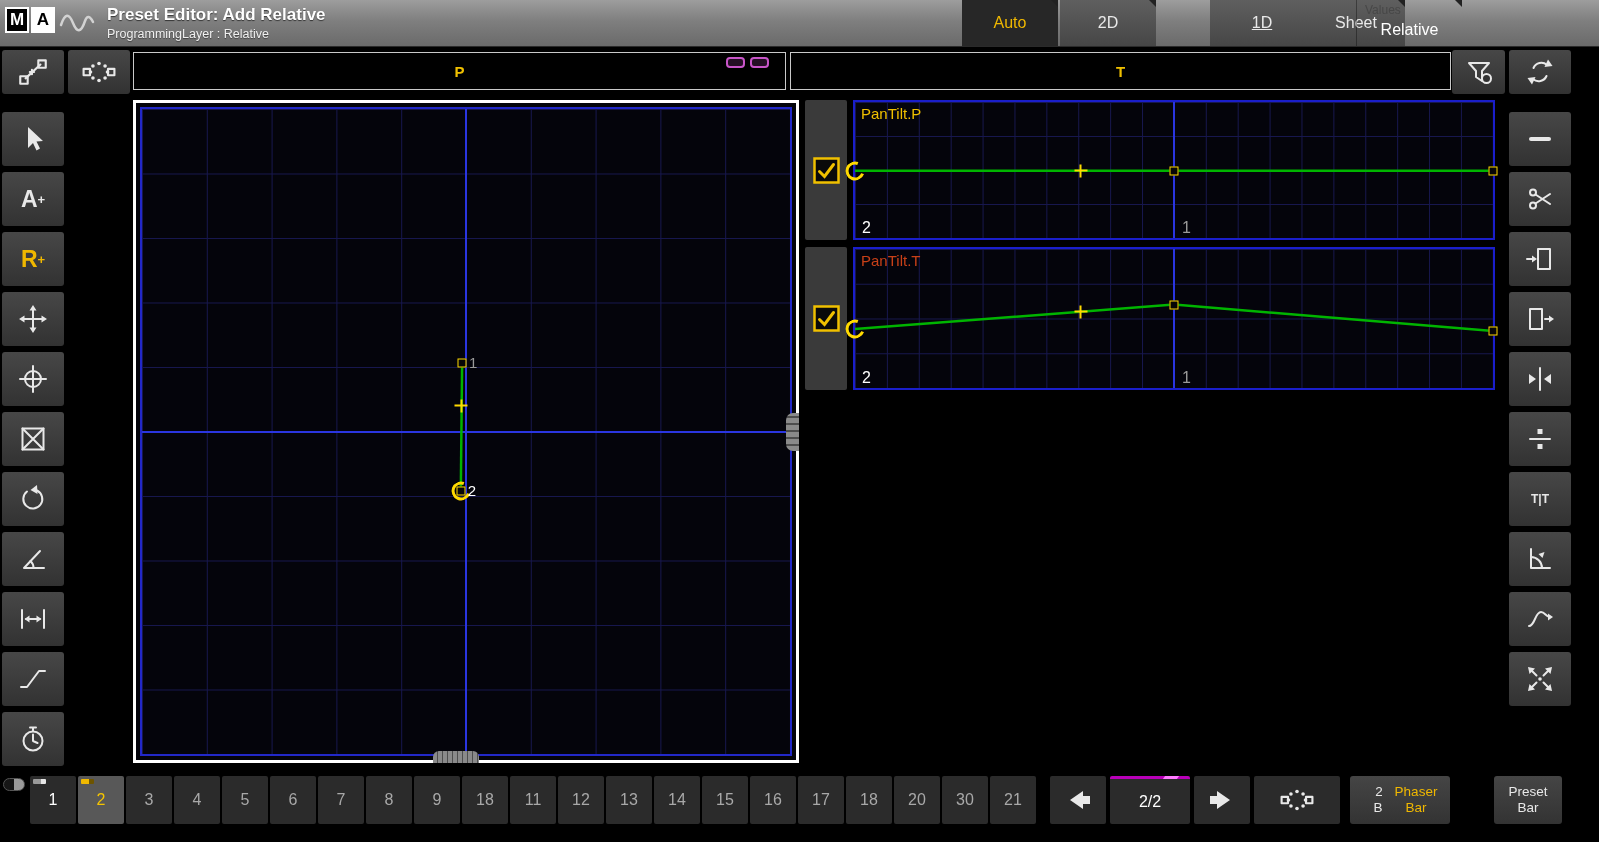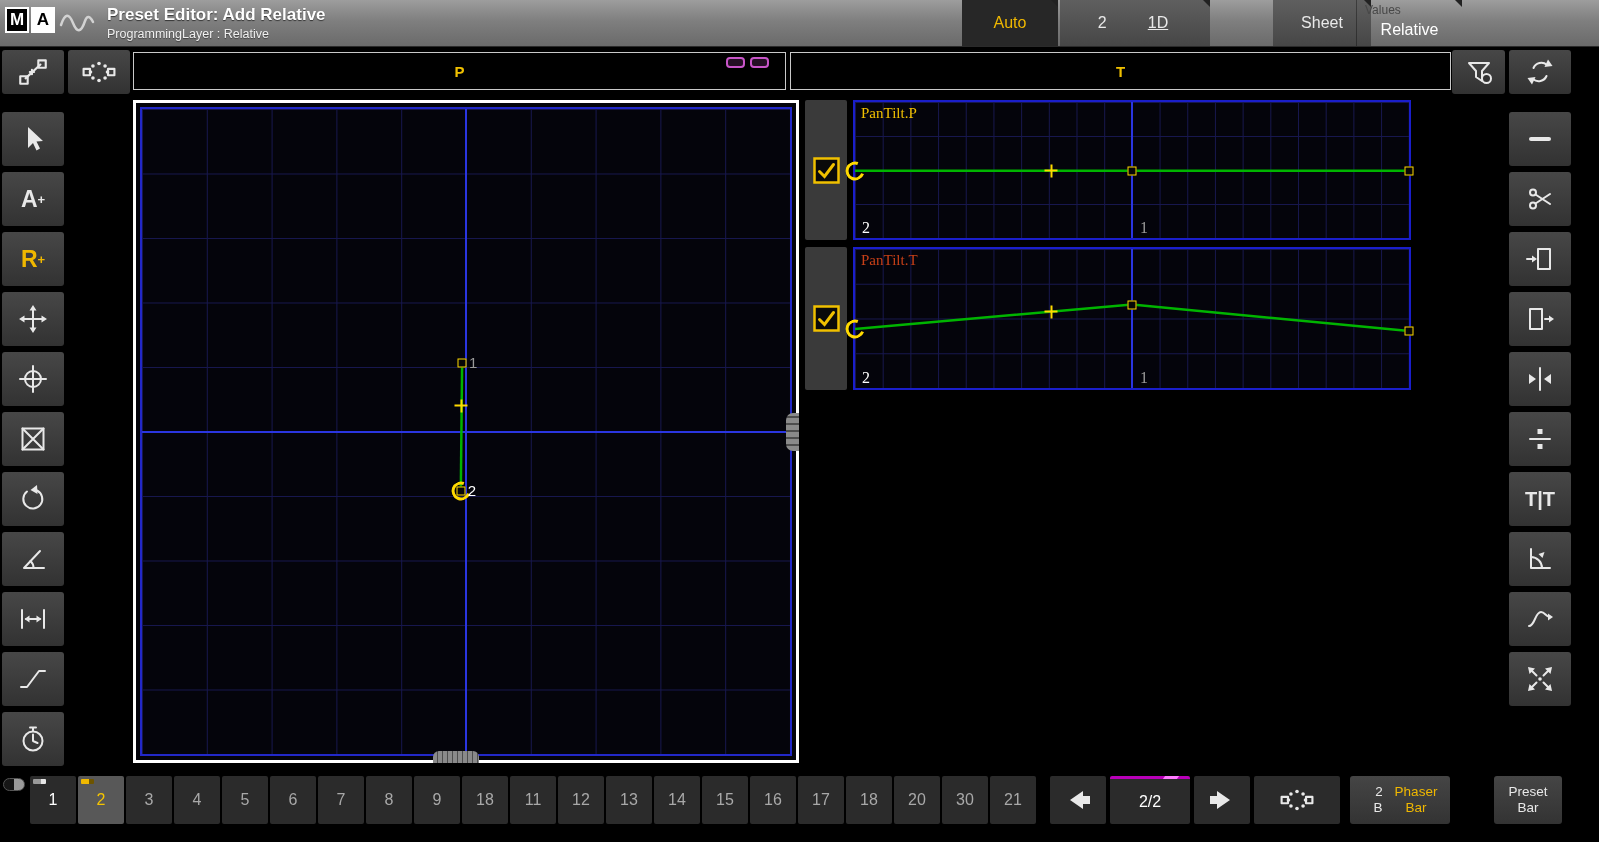--- a/index.html
+++ b/index.html
@@ -77,21 +77,21 @@
     background:#8a8a8a;border-radius:7px 0 0 7px;z-index:7;
     background-image:repeating-linear-gradient(0deg,transparent 0 5px,#4d4d4d 5px 7px);}
   .grip-b{position:absolute;bottom:-3px;left:45%;width:46px;height:12px;background:#8a8a8a;
     border-radius:6px 6px 0 0;z-index:7;
     background-image:repeating-linear-gradient(90deg,transparent 0 4px,#4d4d4d 4px 5px);}
 
   
   .cb-pane{position:absolute;left:805px;width:42px;background:#3a3a3a;border-radius:2px;
     display:flex;align-items:center;justify-content:center;}
   .cb1{top:100px;height:140px;} .cb2{top:247px;height:143px;}
-  .graph{position:absolute;left:853px;width:558px;background:#04040b;border:2px solid #1a1ecb;box-sizing:border-box;font-family:Liberation Serif, serif;}
+  .graph{position:absolute;left:853px;width:642px;background:#04040b;border:2px solid #1a1ecb;box-sizing:border-box;}
   .g1{top:100px;height:140px;} .g2{top:247px;height:143px;}
   .graph .gridlayer{background-size:calc(100%/20) calc(100%/4);}
   .graph-title{position:absolute;left:6px;top:3px;font-size:15px;z-index:6;}
   .glabel{position:absolute;bottom:1px;font-size:16px;z-index:6;}
   .glabel.left{left:7px;color:#fff;}
   .glabel.right{left:calc(50% + 8px);color:#9a9a9a;}
 
   
   .bottombar{position:absolute;left:0;top:773px;width:1599px;height:69px;background:#000;}
   .mini-toggle{position:absolute;left:3px;top:5px;width:22px;height:13px;border-radius:7px;
@@ -130,22 +130,22 @@
       <span class="logo-box logo-a">A</span>
     </div>
     <svg class="wave-icon" width="38" height="30" viewBox="0 0 36 30">
       <path d="M2 17 C6 5,10 5,14 15 C18 25,22 25,26 13 C28 7,31 8,34 14" stroke="#d2d2d2" stroke-width="2.5" fill="none" stroke-linecap="round"></path>
     </svg>
     <div class="win-title">Preset Editor: Add Relative</div>
     <div class="win-subtitle">ProgrammingLayer : Relative</div>
 
     <div class="tab active" style="left:962px;width:96px;">Auto</div>
     <div class="tab" style="left:1060px;width:96px;">2D</div>
-    <div class="tab" style="left:1106px;width:104px;text-decoration:underline;">1D</div>
-    <div class="tab" style="left:1273px;width:98px;">Sheet</div>
+    <div class="tab" style="left:1210px;width:104px;text-decoration:underline;">1D</div>
+    <div class="tab" style="left:1307px;width:98px;">Sheet</div>
 
     <div class="selector" style="left:1356px;width:106px;">
       <span class="sel-label">Values</span>
       <span class="sel-value">Relative</span>
     </div>
   </header>
 
   <div class="hbtn" style="left:2px;width:62px;">
     <svg width="34" height="34" viewBox="0 0 32 32">
       <rect class="icon-stroke" x="4" y="20" width="7" height="7"></rect>
@@ -363,21 +363,21 @@
       </svg>
     </div>
     <div class="tool">
       <svg width="32" height="32" viewBox="0 0 32 32">
         <path class="icon-stroke" d="M6 16 H26"></path>
         <rect class="icon-fill" x="13.5" y="6" width="5" height="5"></rect>
         <rect class="icon-fill" x="13.5" y="21" width="5" height="5"></rect>
       </svg>
     </div>
     <div class="tool">
-      <span style="font-size:20px;font-weight:bold;text-align:right;">T|T</span>
+      <span style="font-size:12px;font-weight:bold;text-align:right;">T|T</span>
     </div>
     <div class="tool">
       <svg width="32" height="32" viewBox="0 0 32 32">
         <path class="icon-stroke" d="M7 6 V25 H26"></path>
         <path class="icon-stroke" d="M7 14 A11 11 0 0 1 18 25"></path>
         <polygon class="icon-fill" points="20.5,9 14.5,11 18.5,15"></polygon>
       </svg>
     </div>
     <div class="tool">
       <svg width="32" height="32" viewBox="0 0 32 32">

